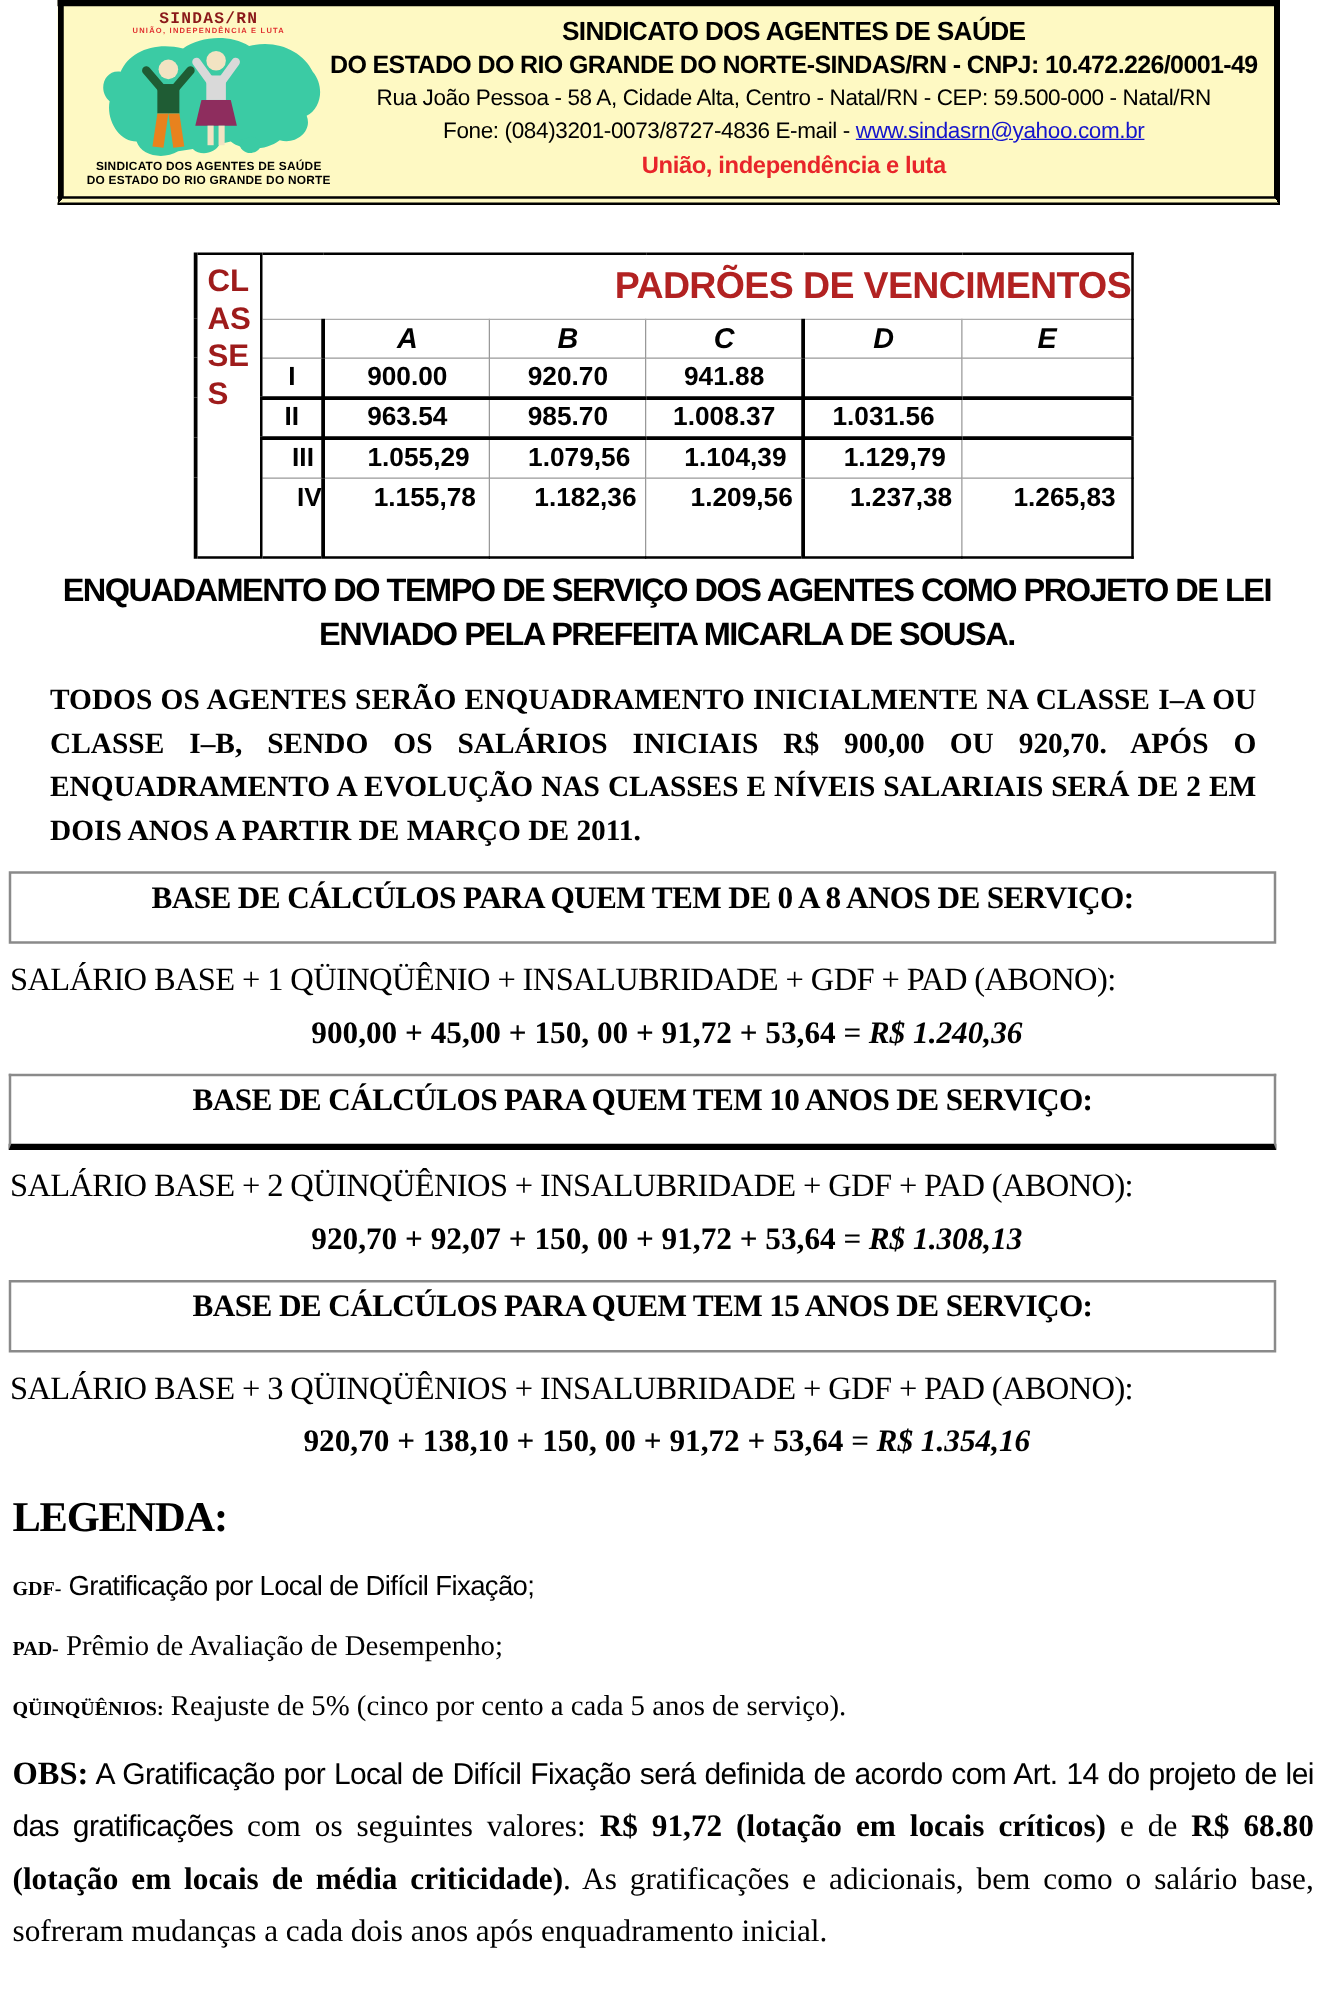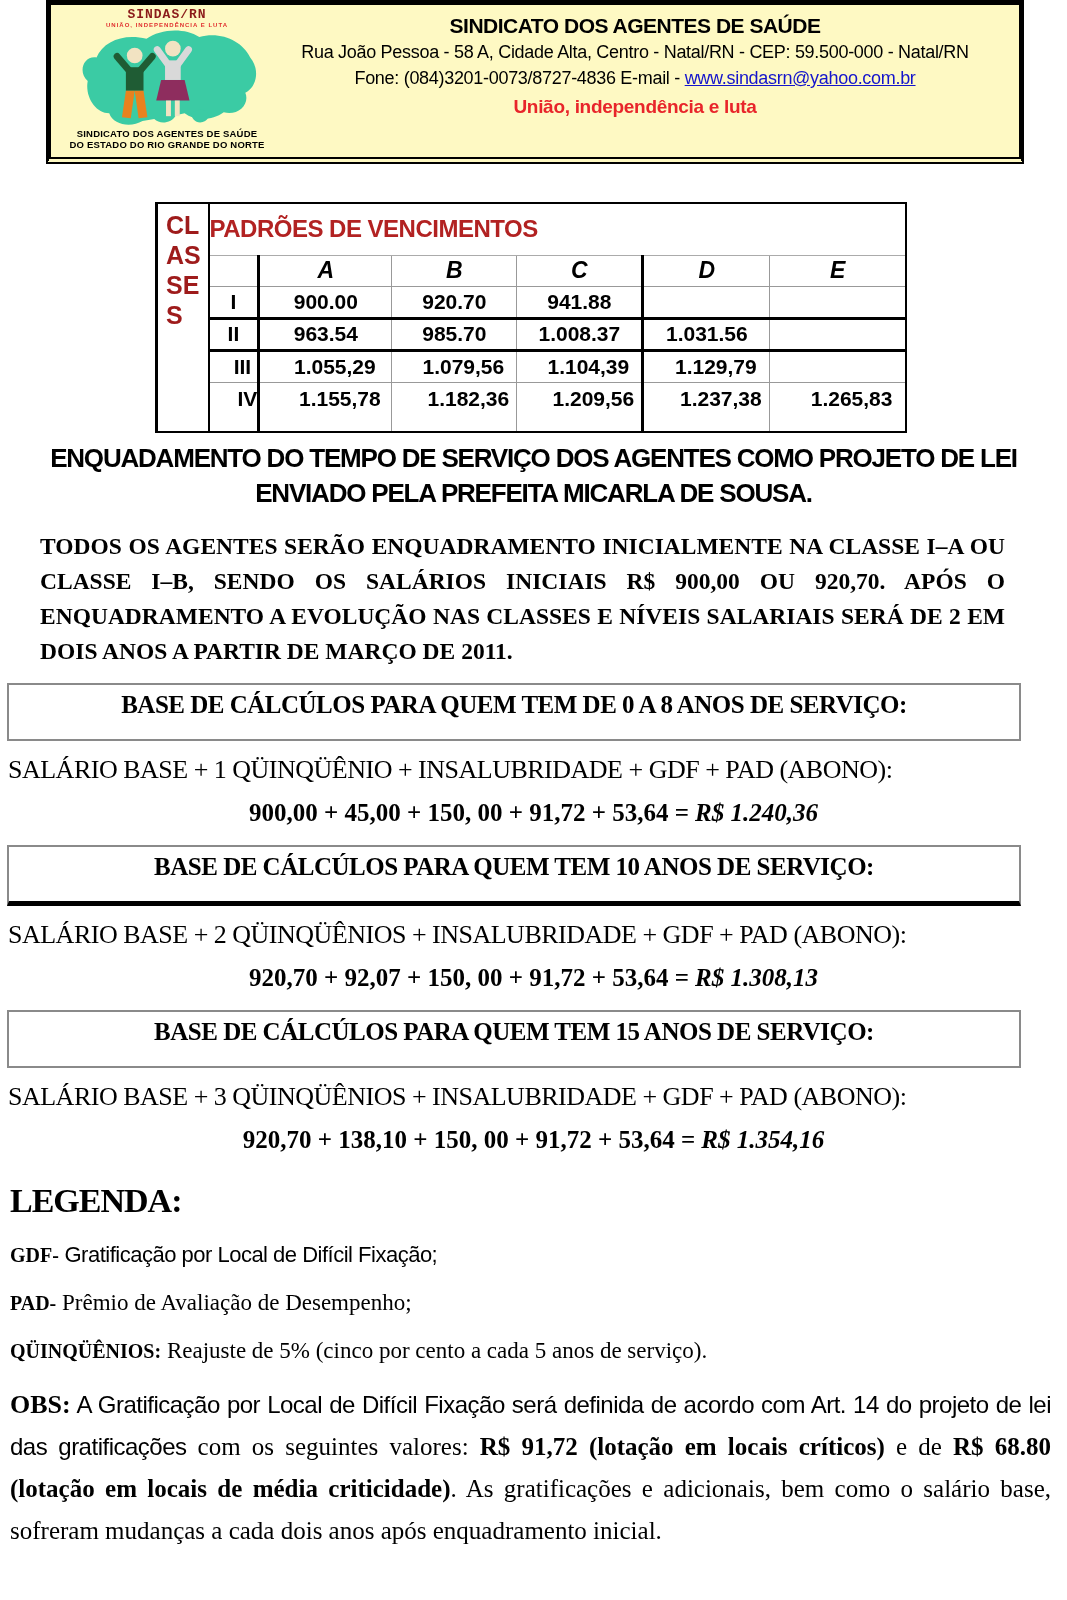--- a/index.html
+++ b/index.html
@@ -31,36 +31,36 @@
   
   .salary-wrap { margin:38px 0 0 155px; }
   table.salary { border-collapse:collapse; border:2px solid #000; border-left:3px solid #000; font-family:"Liberation Sans", sans-serif; }
   td, th { padding:0; }
   td.classes {
     width:52px; vertical-align:top; padding:6px 0 0 8px;
     font-weight:bold; font-size:25px; line-height:30px; color:#9E1B1B;
     word-break:break-all; border-right:2px solid #000;
   }
   td.tbl-title {
-    height:52px; text-align:left; vertical-align:middle;
-    color:#B22222; font-weight:bold; font-size:24px; letter-spacing:-0.5px;
+    height:52px; text-align:right; vertical-align:middle;
+    color:#B22222; font-weight:bold; font-size:30px; letter-spacing:-0.5px;
     border-bottom:1px solid #ABABAB;
   }
   tr.colhead th {
     height:31px; font-style:italic; font-weight:bold; font-size:23px;
     border-bottom:1px solid #999;
   }
   .w-lab{width:46px;} .w-a{width:133px;} .w-b{width:125px;} .w-c{width:126px;} .w-d{width:127px;} .w-e{width:136px;}
   td.cell { height:32px; text-align:center; font-weight:bold; font-size:21px; }
   td.lab  { text-align:center; font-weight:bold; font-size:21px; border-right:3px solid #000; }
   .vr-thin { border-right:1px solid #999; }
   .vr-thick { border-right:3px solid #000; }
   tr.hr-thick td { border-bottom:3px solid #000; }
   tr.hr-thin td { border-bottom:1px solid #999;padding-left:18px; }
-  tr.last td { height:50px; vertical-align:top; padding-top:4px;padding-left:28px; }
+  tr.last td { height:64px; vertical-align:top; padding-top:4px;padding-left:28px; }
 
   
   .enq-heading {
     margin:8px 28px 0 28px; text-align:center;
     font-family:"Liberation Sans", sans-serif; font-weight:bold;
     font-size:26px; letter-spacing:-1.2px; line-height:35px;
   }
   .enq-para {
     margin:18px 62px 0 40px; text-align:justify;
     font-weight:bold; font-size:23.5px; line-height:35px;
@@ -72,21 +72,21 @@
     font-weight:bold; font-size:25px; letter-spacing:-0.5px;
   }
   .calc-box.thick-bottom { border-bottom:5px solid #000; height:61px; }
   .formula { margin:14px 0 0 8px; font-size:26px; letter-spacing:-0.5px; }
   .calc-line { margin-top:14px; text-align:center; font-weight:bold; font-size:25px; }
   .calc-result { font-style:italic; margin-left:6px;margin-top:24px; }
 
   .legend-title { margin:26px 0 0 10px; font-weight:bold; font-size:34px; letter-spacing:-1px; line-height:42px; }
   .legend-item { margin:20px 0 0 10px; font-size:23px; }
   .legend-item + .legend-item { margin-top:22px; }
-  .legend-term { font-weight:bold; font-size:20px; }
+  .legend-term { font-weight:bold; font-size:16px; }
   .def-sans { font-family:"Liberation Sans", sans-serif; font-size:22px; letter-spacing:-0.5px; }
 
   .obs { margin:20px 16px 0 10px; text-align:justify; font-size:25px; line-height:42px; }
   .obs-label { font-weight:bold; font-size:26px; }
   .obs-sans { font-family:"Liberation Sans", sans-serif; font-size:24px; letter-spacing:-0.5px; }
   .obs-bold { font-weight:bold; }
 </style>
 </head>
 <body>
 
@@ -113,20 +113,21 @@
         <polygon points="89,53 113,53 118,74 84,74" fill="#8E2D5E"></polygon>
         <rect x="94" y="74" width="5" height="16" fill="#F2E3C2"></rect>
         <rect x="103" y="74" width="5" height="16" fill="#F2E3C2"></rect>
       </g>
     </svg>
     <div class="logo-b1">SINDICATO DOS AGENTES DE SAÚDE</div>
     <div class="logo-b2">DO ESTADO DO RIO GRANDE DO NORTE</div>
   </div>
   <div class="header-text">
     <div class="ht-1">SINDICATO DOS AGENTES DE SAÚDE</div>
+    <div class="ht-2">DO ESTADO DO RIO GRANDE DO NORTE-SINDAS/RN - CNPJ: 10.472.226/0001-49</div>
     <div class="ht-addr">Rua João Pessoa - 58 A, Cidade Alta, Centro - Natal/RN - CEP: 59.500-000 - Natal/RN</div>
     <div class="ht-fone"><span>Fone: (084)3201-0073/8727-4836 E-mail - </span><span class="email-link">www.sindasrn@yahoo.com.br</span></div>
     <div class="ht-motto" style="color:#E8252A">União, independência e luta</div>
   </div>
 </div>
 
 <div class="salary-wrap">
   <table class="salary">
     <tbody>
         <tr>

